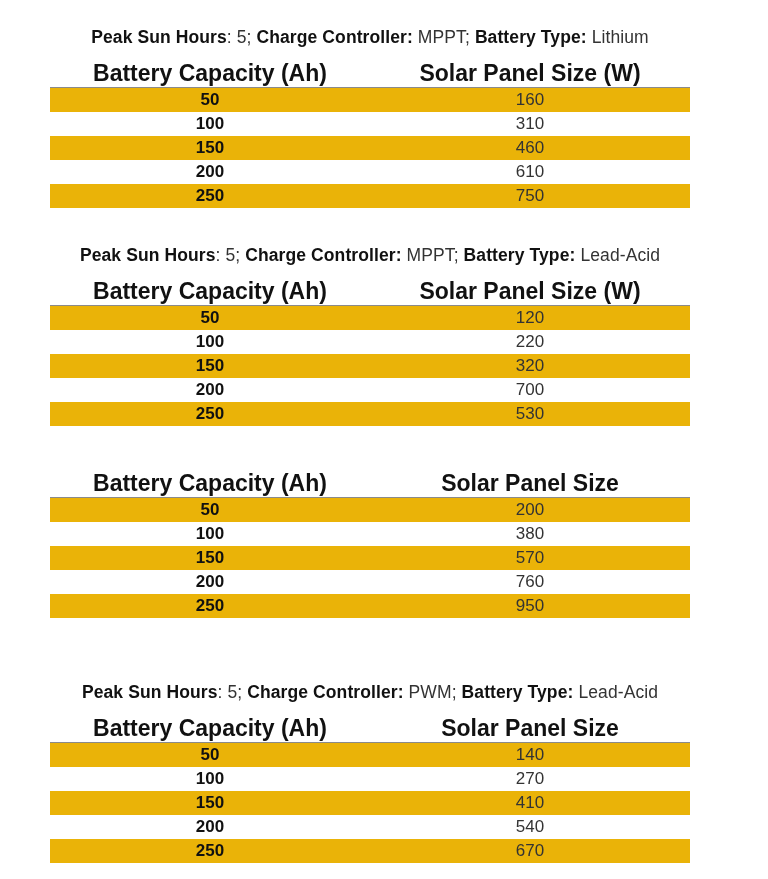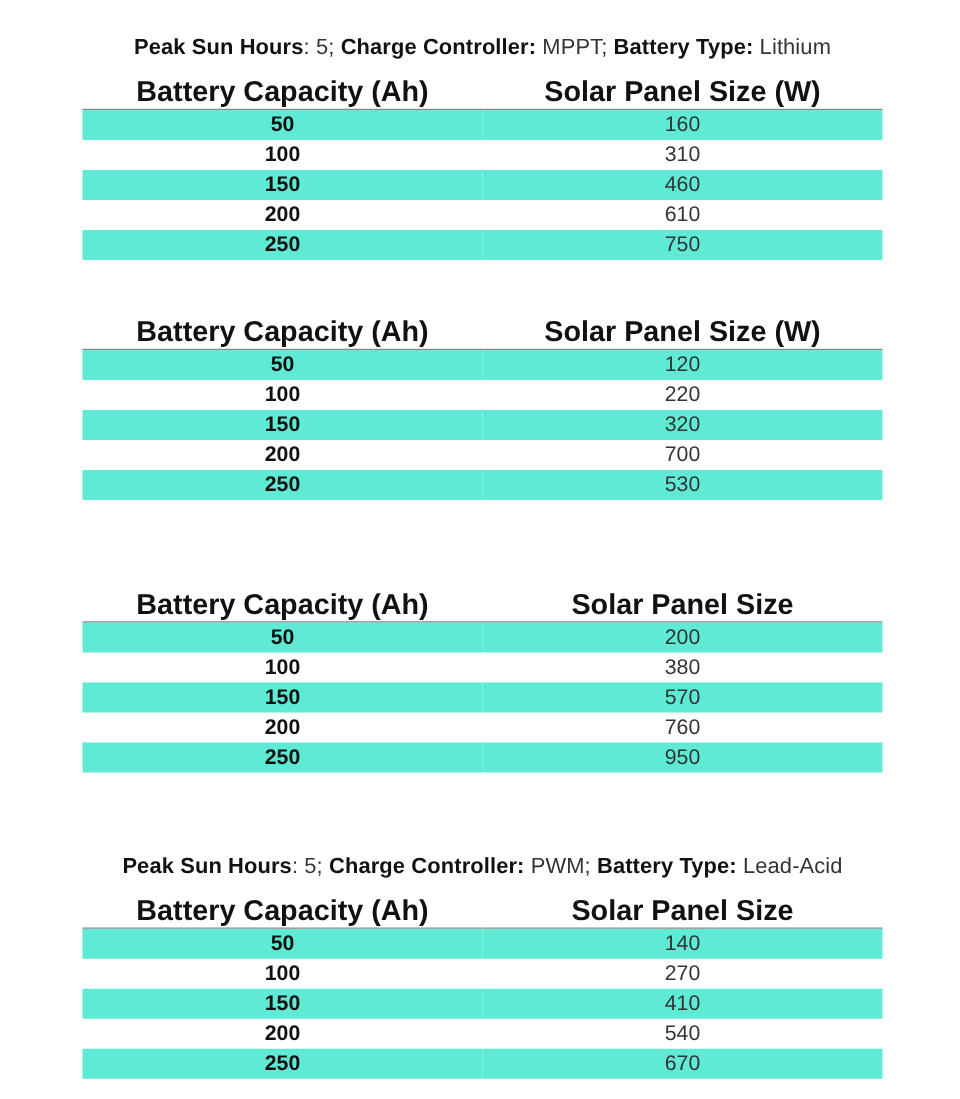--- a/index.html
+++ b/index.html
@@ -1,26 +1,26 @@
 <!DOCTYPE html>
 <html><head>
 <meta charset="utf-8">
 <style>
   html, body { margin: 0; padding: 0; background: #ffffff; }
   body { width: 768px; height: 879px; position: relative; font-family: "Liberation Sans", "DejaVu Sans", sans-serif; color: #111; }
-  .section { position: absolute; left: 66px; width: 640px; }
+  .section { position: absolute; left: 50px; width: 640px; }
   .caption { text-align: center; font-size: 17.5px; white-space: nowrap; height: 26px; line-height: 26px; letter-spacing: 0.1px; }
   .caption .b { font-weight: bold; }
   .caption .n { font-weight: normal; color: #333; }
   table { border-collapse: collapse; width: 640px; margin-top: 10px; }
   th { font-size: 23px; font-weight: bold; height: 24px; padding: 0; text-align: center; border-bottom: 1px solid #8a8a8a; }
   td { font-size: 17px; height: 24px; padding: 0; text-align: center; }
   td.cap { font-weight: bold; color: #111; }
   td.val { color: #333; }
-  tr.shade td { background: #5eead4; }
+  tr.shade td { background: #eab308; }
   .col1 { width: 320px; }
 </style>
 </head>
 <body>
 
 <div id="root">
     <div class="section" style="top:24px">
     <div class="caption">
       <span class="b">Peak Sun Hours</span><span class="n">: 5; </span><span class="b">Charge Controller:</span><span class="n"> MPPT; </span><span class="b">Battery Type:</span><span class="n"> Lithium</span>
     </div>
@@ -47,20 +47,23 @@
         <td class="val">610</td>
       </tr>
           <tr class="shade">
         <td class="cap col1">250</td>
         <td class="val">750</td>
       </tr>
         </tbody>
       </table>
     </div>
     <div class="section" style="top:242px">
+    <div class="caption">
+      <span class="b">Peak Sun Hours</span><span class="n">: 5; </span><span class="b">Charge Controller:</span><span class="n"> MPPT; </span><span class="b">Battery Type:</span><span class="n"> Lead-Acid</span>
+    </div>
     <table>
       <tbody>
           <tr>
         <th class="col1">Battery Capacity (Ah)</th>
         <th>Solar Panel Size (W)</th>
       </tr>
           <tr class="shade">
         <td class="cap col1">50</td>
         <td class="val">120</td>
       </tr>

